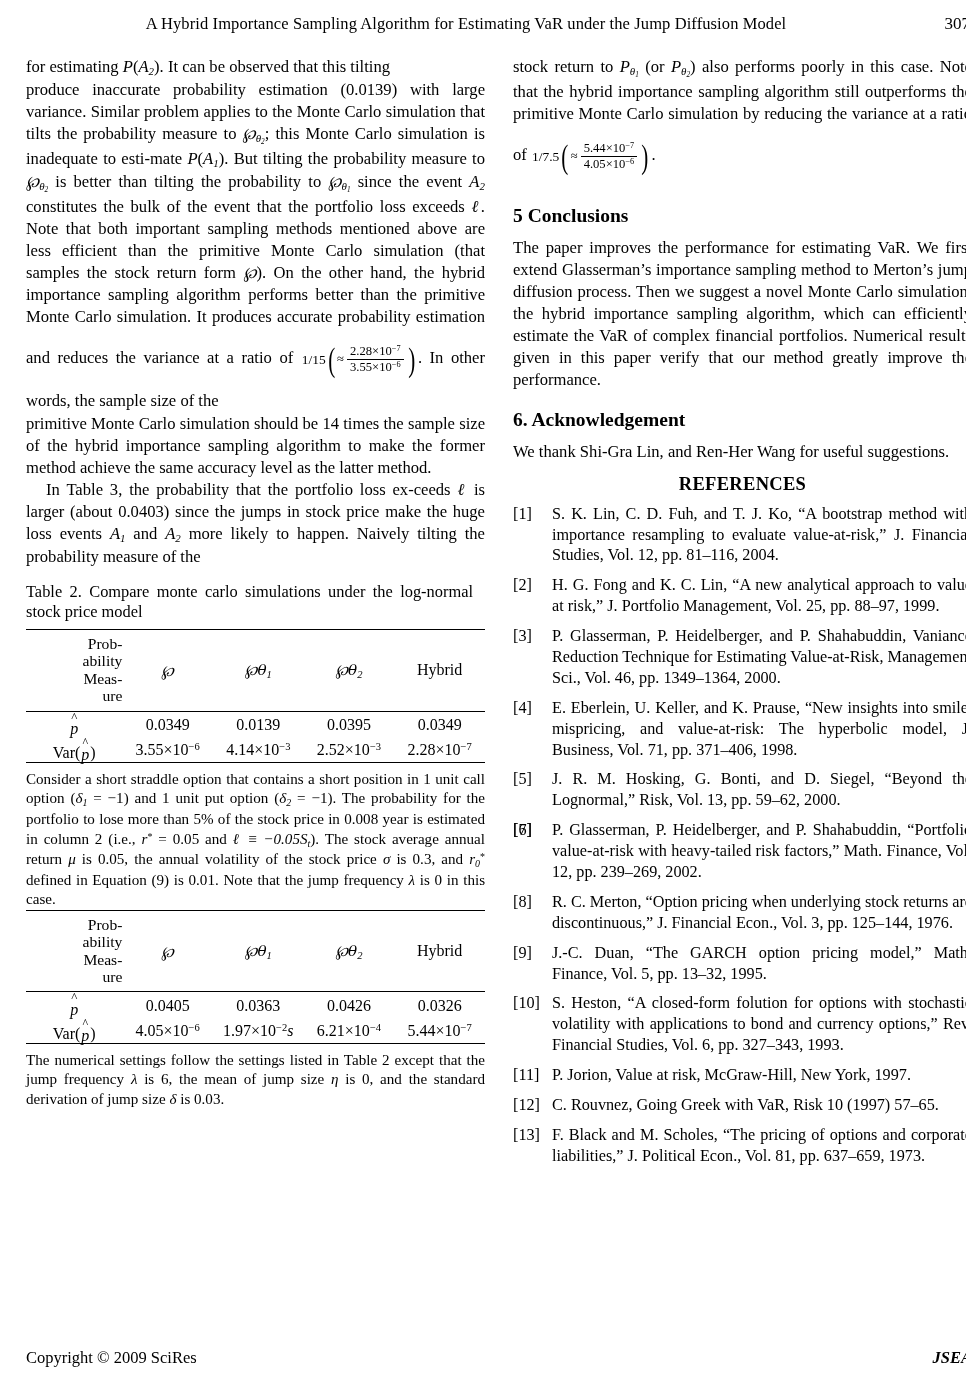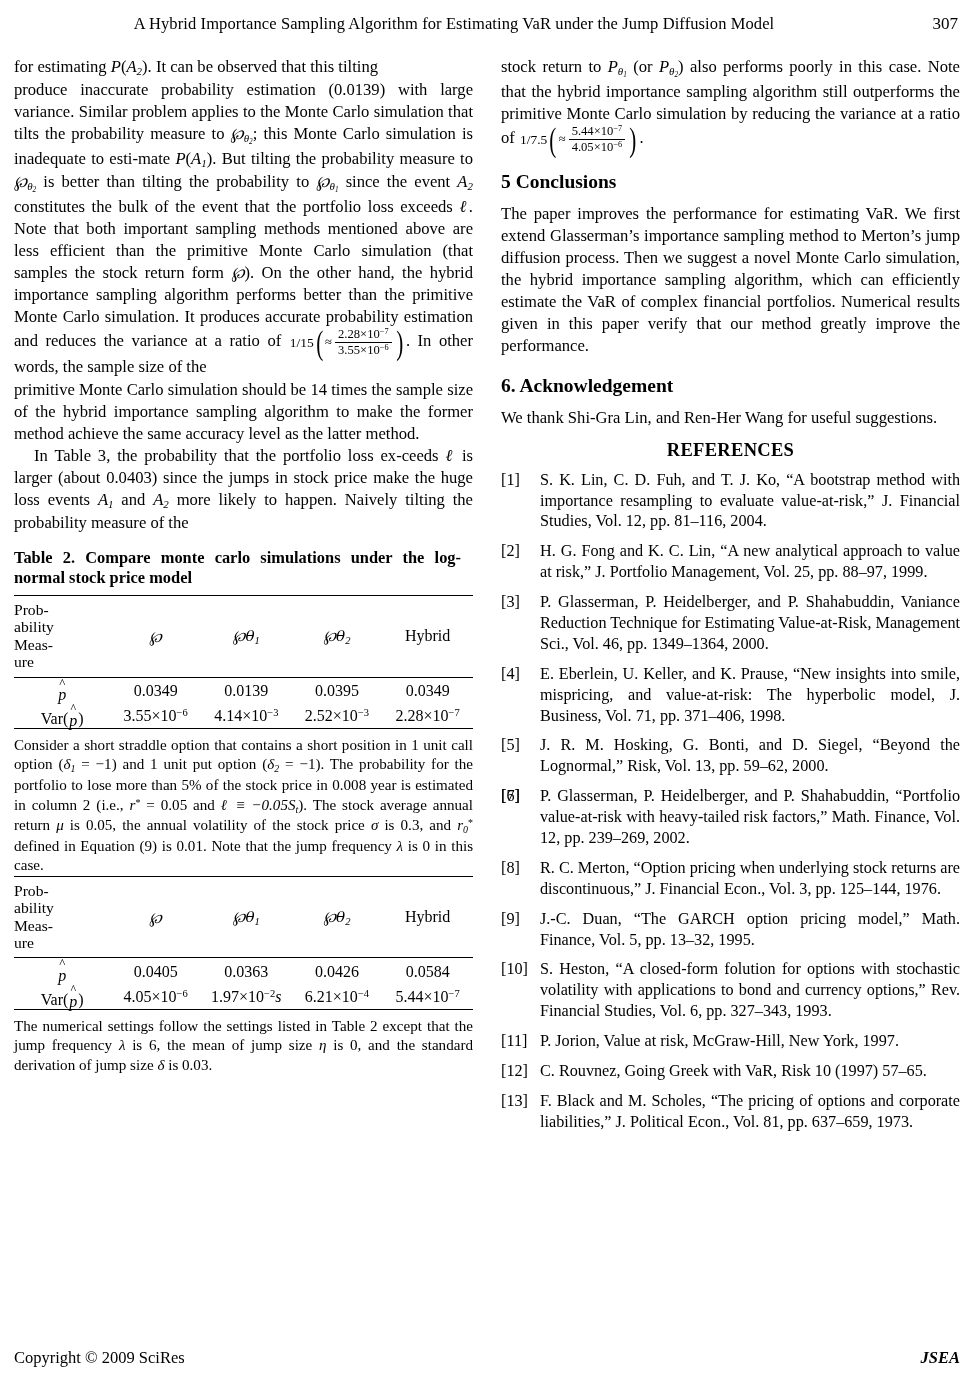--- a/index.html
+++ b/index.html
@@ -11,21 +11,21 @@
     width: 966px;
     height: 1386px;
     position: relative;
     font-family: "Liberation Serif", "DejaVu Serif", serif;
     color: #000000;
     overflow: hidden;
   }
 
   .page {
     position: absolute;
-    left: 4px; top: 0;
+    left: 16px; top: 0;
     width: 857px;
     height: 1386px;
   }
 
   
   .runhead {
     position: absolute;
     left: 0;
     top: 14px;
     width: 966px;
@@ -98,21 +98,21 @@
   }
   .nw { white-space: nowrap; }
 
   
   .frac-wrap {
     display: inline-block;
     vertical-align: middle;
     white-space: nowrap;
     font-size: 12.6px;
     line-height: 1;
-    margin: 0 1px;
+    margin: 17px 1px;
   }
   .paren {
     display: inline-block;
     font-size: 34px;
     line-height: 0.80;
     vertical-align: middle;
     font-family: "Liberation Serif", serif;
     transform: scaleX(0.62);
   }
   .frac {
@@ -122,21 +122,21 @@
     padding: 0 2px;
   }
   .frac .num { display: block; padding: 0 3px 1px 3px; }
   .frac .den { display: block; border-top: 1px solid #000; padding: 1px 3px 0 3px; }
   .approx { display: inline-block; vertical-align: middle; padding-right: 1px; }
   .lead { display: inline-block; vertical-align: middle; font-size: 13.5px; }
 
   
   .tbl-caption {
     font-size: 16.4px;
-    font-weight: bold;
+    font-weight: normal;
     line-height: 1.25;
     text-align: justify;
     margin: 14px 12px 6px 0;
   }
   table.sim {
     width: 100%;
     border-collapse: collapse;
     font-size: 16px;
     table-layout: fixed;
   }
@@ -149,21 +149,21 @@
   table.sim thead th { padding: 5px 0 6px 0; }
   .rule-top    { border-top: 1.7px solid #000; }
   .rule-mid    { border-top: 1.2px solid #000; }
   .rule-bottom { border-bottom: 1.7px solid #000; }
   .c-first { width: 21%; }
   .c-data  { width: 19.75%; }
 
   .measlabel {
     font-size: 15.6px;
     line-height: 1.12;
-    text-align: left;
+    text-align: right;
   }
   td.datacell { padding: 11px 0 11px 0; font-size: 16px; }
   td.phat { font-size: 16px; }
   .phat-stack {
     display: inline-block;
     line-height: 0.82;
     text-align: center;
   }
   .phat-stack .hat { display: block; font-size: 13px; }
   .phat-stack .p   { display: block; font-style: italic; }
@@ -337,21 +337,21 @@
         </tr>
       </thead>
       <tbody>
         <tr class="rule-mid">
           <td class="datacell phat">
             <span class="phat-stack"><span class="hat">^</span><span class="p">p</span></span>
           </td>
           <td class="datacell">0.0405</td>
           <td class="datacell">0.0363</td>
           <td class="datacell">0.0426</td>
-          <td class="datacell">0.0584</td>
+          <td class="datacell">0.0326</td>
         </tr>
         <tr class="rule-bottom">
           <td class="datacell varcell">
             <span>Var(</span><span class="varhat"><span class="hat">^</span><span class="p">p</span></span>)
           </td>
           <td class="datacell varcell"><span>4.05×10</span><span class="sup">−6</span><span class="mi"></span></td>
           <td class="datacell varcell"><span>1.97×10</span><span class="sup">−2</span><span class="mi">s</span></td>
           <td class="datacell varcell"><span>6.21×10</span><span class="sup">−4</span><span class="mi"></span></td>
           <td class="datacell varcell"><span>5.44×10</span><span class="sup">−7</span><span class="mi"></span></td>
         </tr>

